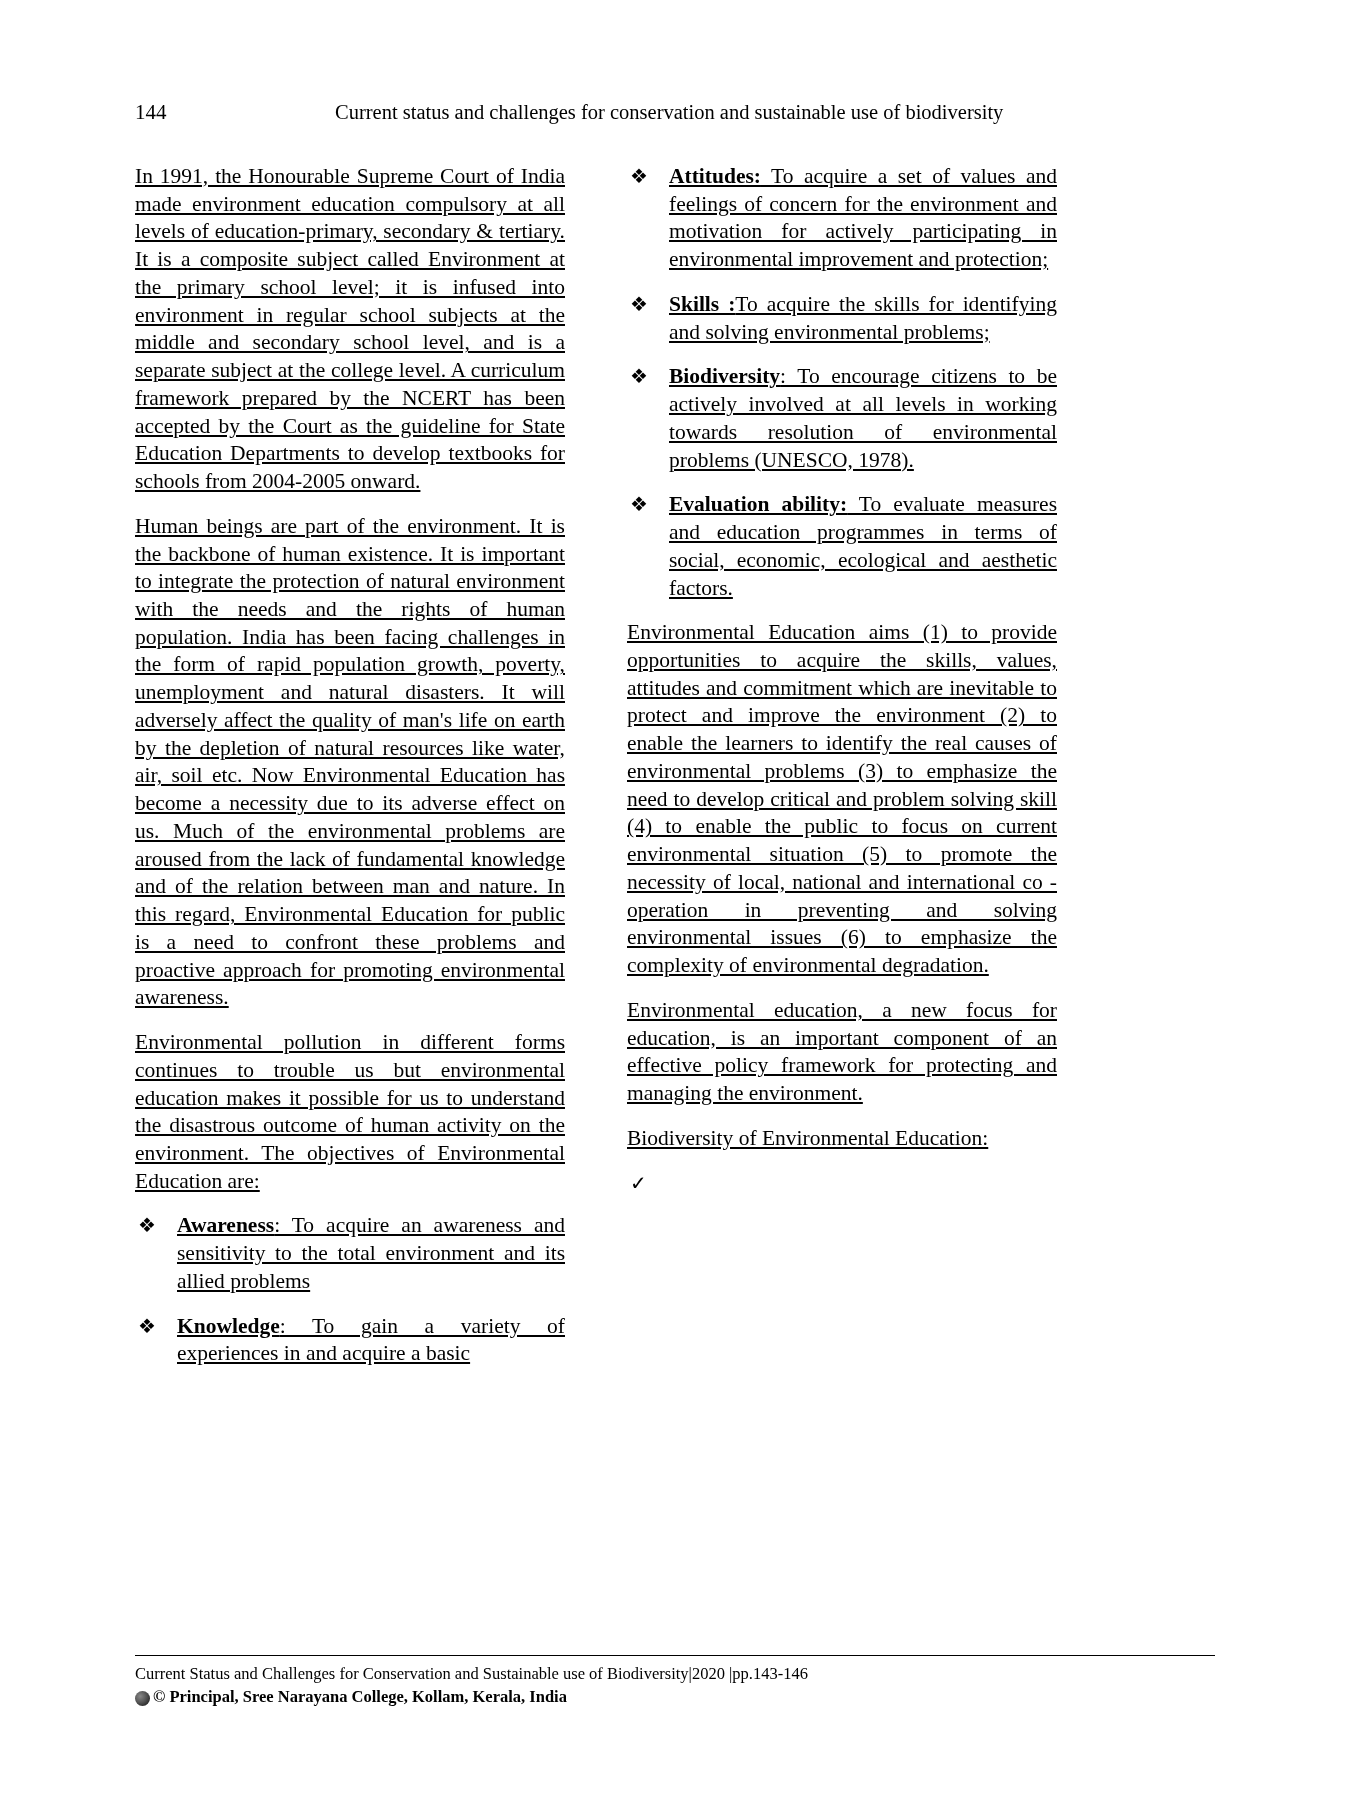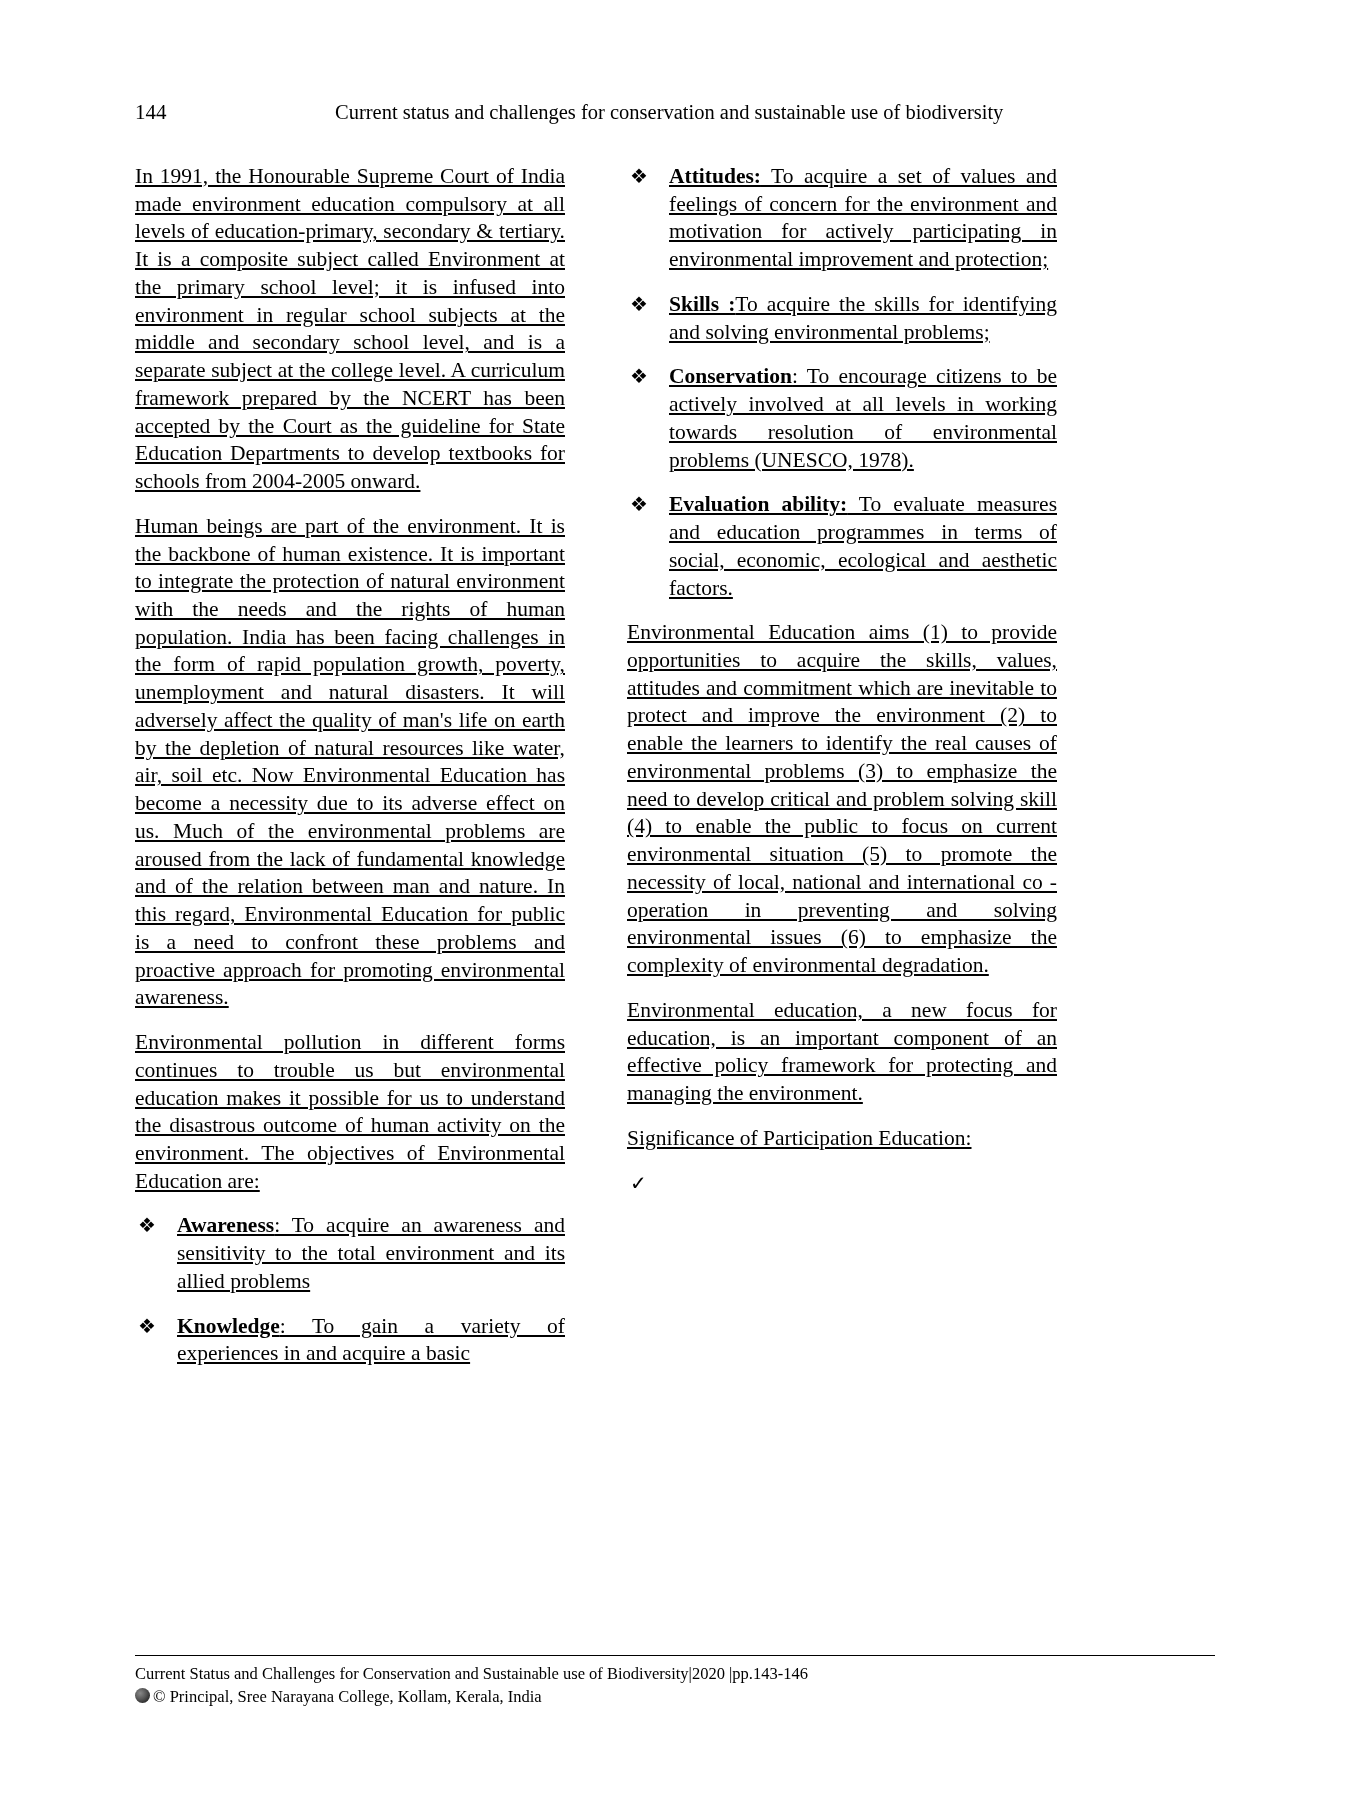--- a/index.html
+++ b/index.html
@@ -92,21 +92,23 @@
     margin: 0 0 7px 0;
   }
   .footer-line1 {
     font-size: 16.5px;
     line-height: 1.35;
   }
   .footer-line2 {
     font-size: 16.5px;
     line-height: 1.35;
     display: flex;
+    align-items: center;
     gap: 3px;
+    font-weight: bold;
   }
   .cc-badge {
     display: inline-block;
     width: 15px;
     height: 15px;
     border-radius: 50%;
     background: radial-gradient(circle at 35% 35%, #888 0%, #555 45%, #333 70%, #111 100%);
     position: relative;
     top: 2px;
   }
@@ -141,30 +143,30 @@
     <div class="col">
 
       <ul class="bullets">
         <li>
           <span class="marker">❖</span><span class="lead">Attitudes:</span><span> To acquire a set of values and feelings of concern for the environment and motivation for actively participating in environmental improvement and protection;</span>
         </li>
         <li>
           <span class="marker">❖</span><span class="lead">Skills :</span><span>To acquire the skills for identifying and solving environmental problems;</span>
         </li>
         <li>
-          <span class="marker">❖</span><span class="lead"> Conservation</span><span>: To encourage citizens to be actively involved at all levels in working towards resolution of environmental problems (UNESCO, 1978).</span>
+          <span class="marker">❖</span><span class="lead"> Biodiversity</span><span>: To encourage citizens to be actively involved at all levels in working towards resolution of environmental problems (UNESCO, 1978).</span>
         </li>
         <li>
           <span class="marker">❖</span><span class="lead">Evaluation ability:</span><span> To evaluate measures and education programmes in terms of social, economic, ecological and aesthetic factors.</span>
         </li>
       </ul>
 
       <p class="body">Environmental Education aims (1) to provide opportunities to acquire the skills, values, attitudes and commitment which are inevitable to protect and improve the environment (2) to enable the learners to identify the real causes of environmental problems (3) to emphasize the need to develop critical and problem solving skill (4) to enable the public to focus on current environmental situation (5) to promote the necessity of local, national and international co -operation  in preventing and solving environmental issues (6) to emphasize the complexity of environmental degradation.</p>
       <p class="body">Environmental education, a new focus for education, is an important component of an effective policy framework for protecting and managing the environment.</p>
-      <p class="body">Significance of Participation Education:</p>
+      <p class="body">Biodiversity of Environmental Education:</p>
 
       <ul class="bullets">
         <li>
           <span class="marker">✓</span>
         </li>
       </ul>
     </div>
 
   </div>
 

